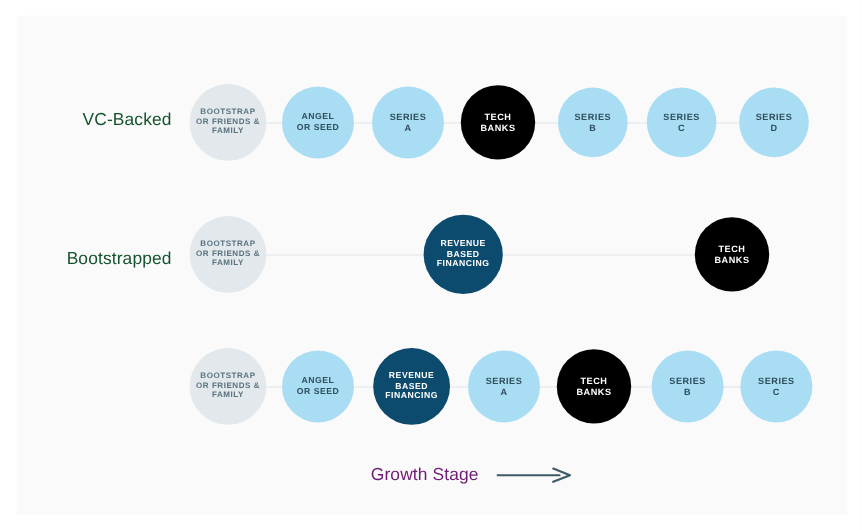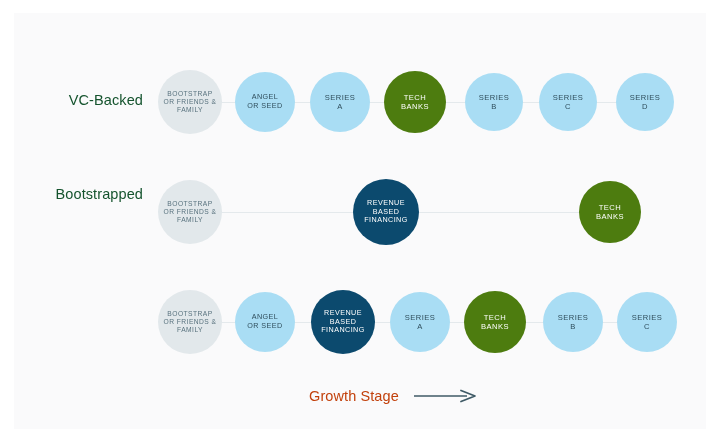--- a/index.html
+++ b/index.html
@@ -58,63 +58,63 @@
     display: flex;
     align-items: center;
     justify-content: center;
     text-align: center;
     box-sizing: border-box;
   }
   .node .node-label {
     display: block;
     line-height: 1.22;
     letter-spacing: 0.45px;
-    font-weight: 400;
+    font-weight: 700;
     text-transform: uppercase;
     padding: 0 3px;
     white-space: pre-line;
   }
 
   .node.tone-grey {
     background: #e2e8eb;
   }
   .node.tone-grey .node-label {
     color: #58727e;
   }
 
   .node.tone-lightblue {
     background: #a9ddf4;
   }
   .node.tone-lightblue .node-label {
     color: #2f4e5c;
   }
 
   .node.tone-slate {
-    background: #4d7c0f;
+    background: #000000;
   }
   .node.tone-slate .node-label {
     color: #ffffff;
   }
 
   .node.tone-darkslate {
     background: #0c4a6e;
   }
   .node.tone-darkslate .node-label {
     color: #ffffff;
   }
 
   
   .axis-caption {
     position: absolute;
     display: flex;
     align-items: center;
     gap: 14px;
   }
   .axis-caption .caption-text {
-    color: #c2410c;
+    color: #701a75;
     font-size: 14.5px;
     letter-spacing: 0.1px;
     white-space: nowrap;
     line-height: 1;
   }
   .axis-caption .arrow-icon {
     display: block;
     line-height: 0;
   }
 </style>
@@ -152,21 +152,21 @@
 B</span>
       </div>
       <div class="node tone-lightblue" style="left: 525px; top: 60px; width: 58px; height: 58px;">
         <span class="node-label" style="font-size: 7.6px;">SERIES
 C</span>
       </div>
       <div class="node tone-lightblue" style="left: 602px; top: 60px; width: 58px; height: 58px;">
         <span class="node-label" style="font-size: 7.6px;">SERIES
 D</span>
       </div>
-      <div class="row-label" style="top: 174px; left: 0px; width: 129px;">Bootstrapped</div>
+      <div class="row-label" style="top: 196px; left: 0px; width: 129px;">Bootstrapped</div>
       <div class="connector" style="left: 207px; top: 199px; width: 133px;"></div>
       <div class="connector" style="left: 404px; top: 199px; width: 162px;"></div>
       <div class="node tone-grey" style="left: 144px; top: 167px; width: 64px; height: 64px;">
         <span class="node-label" style="font-size: 6.7px;">BOOTSTRAP
 or FRIENDS &amp;
 FAMILY</span>
       </div>
       <div class="node tone-darkslate" style="left: 339px; top: 166px; width: 66px; height: 66px;">
         <span class="node-label" style="font-size: 7.2px;">REVENUE
 BASED

